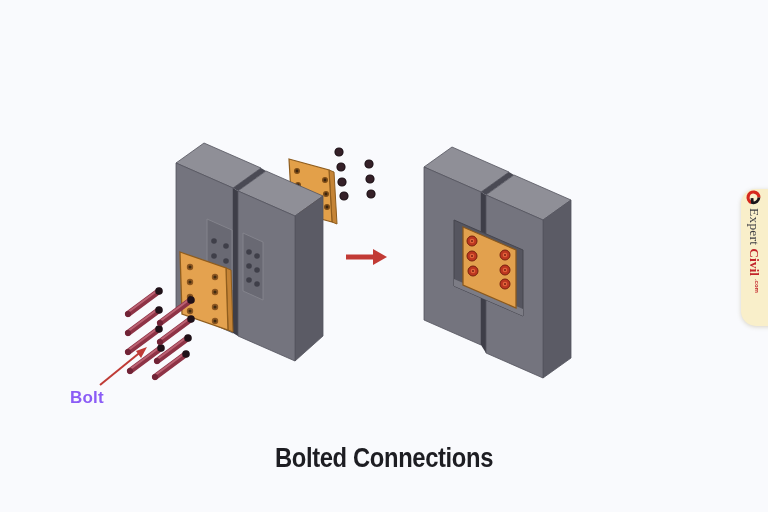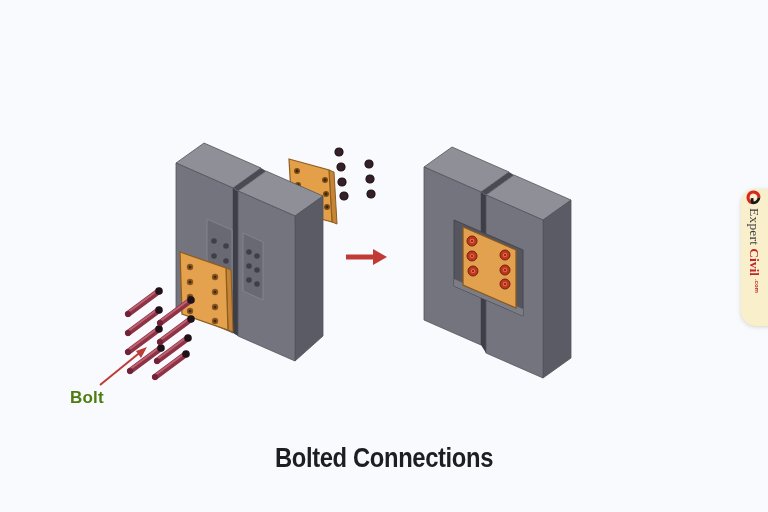--- a/index.html
+++ b/index.html
@@ -6,21 +6,21 @@
   .stage{
     position:relative;
     width:768px;height:512px;
     background:#f9fafd;
     overflow:hidden;
     font-family:"Liberation Sans", sans-serif;
   }
   .illustration{position:absolute;left:0;top:0;}
   .bolt-label{
     position:absolute;left:70px;top:388px;
-    font-size:17px;font-weight:700;color:#4d7c0f;
+    font-size:17px;font-weight:700;color:#8b5cf6;
     letter-spacing:.2px;
   }
   .title{
     position:absolute;left:0;top:443px;width:768px;
     text-align:center;
     font-size:27px;font-weight:700;color:#1d1d22;
     letter-spacing:-.4px;
     transform:scaleX(.88);
     transform-origin:384px 50%;
   }

